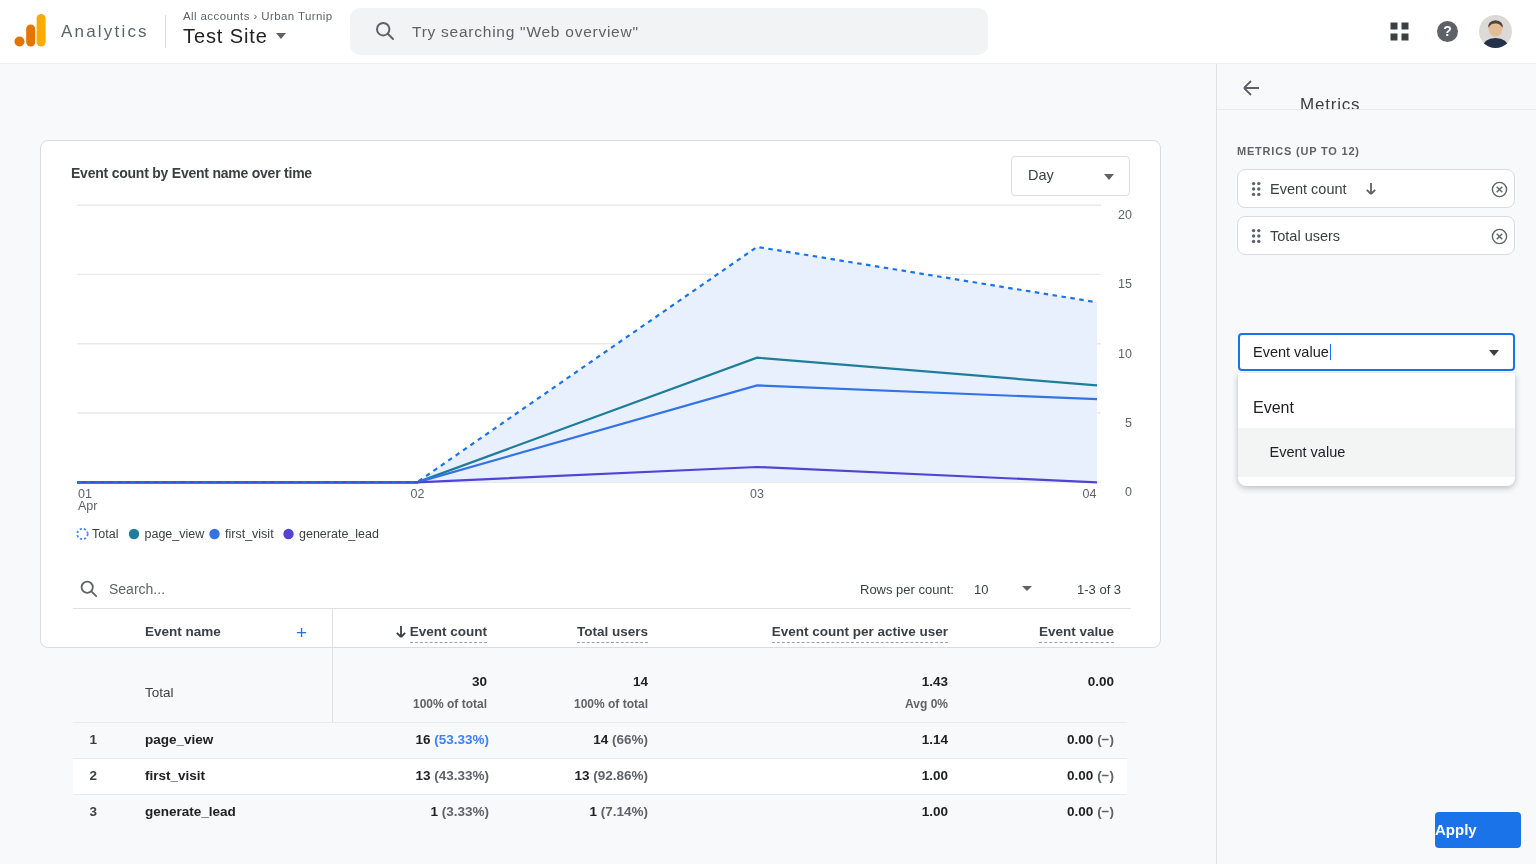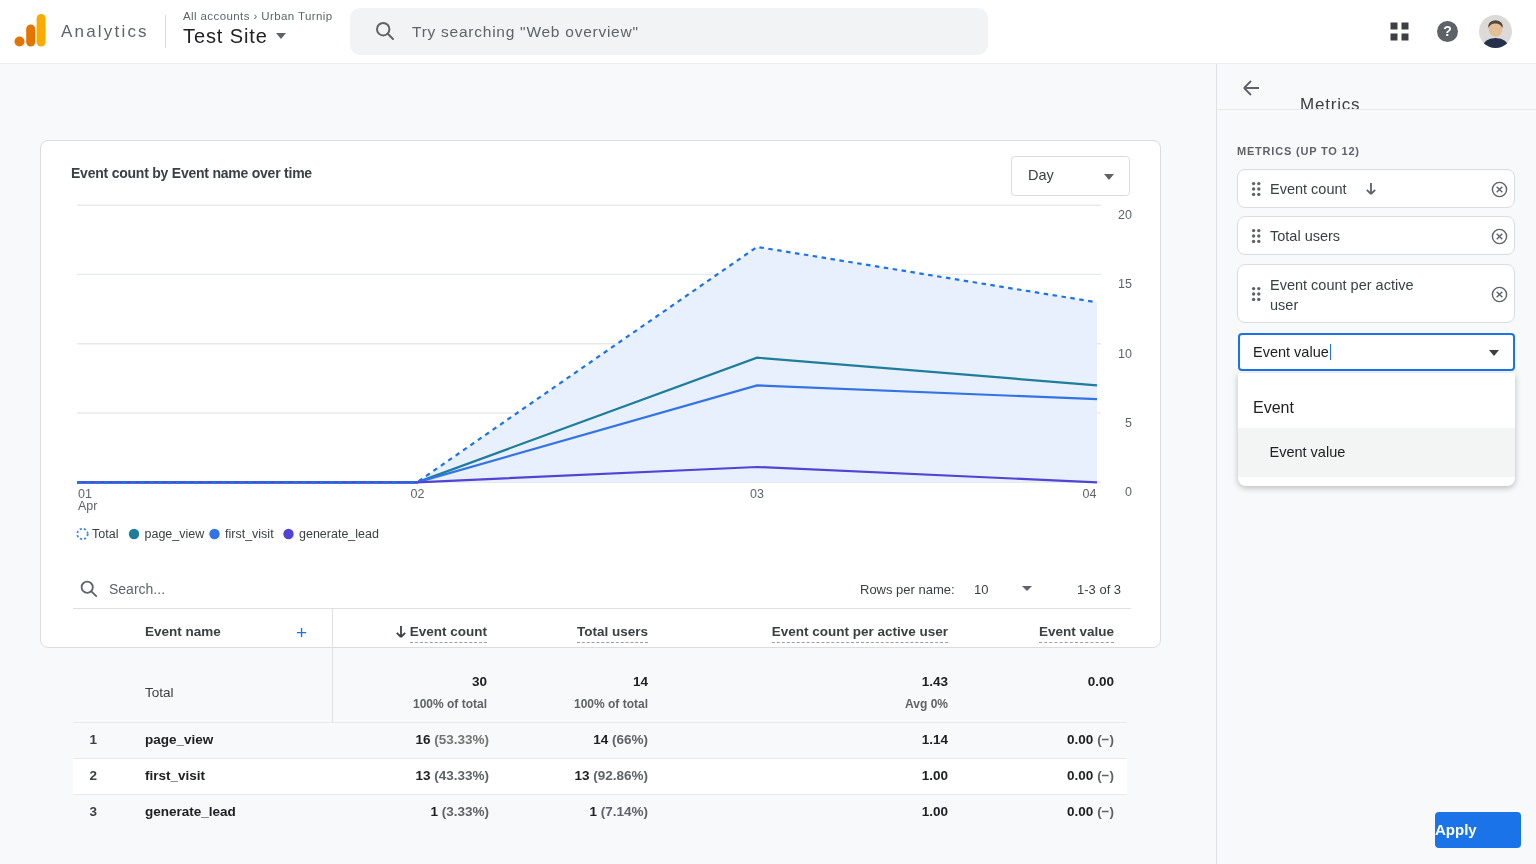--- a/index.html
+++ b/index.html
@@ -97,21 +97,21 @@
       <text x="184" y="17.3">first_visit</text>
       <text x="258" y="17.3">generate_lead</text>
     </g>
   </svg>
 
   <svg class="abs" style="left:38px; top:438px;" width="20" height="20" viewBox="0 0 20 20">
     <circle cx="8.2" cy="8.2" r="5.6" fill="none" stroke="#5f6368" stroke-width="1.8"></circle>
     <line x1="12.4" y1="12.4" x2="17.2" y2="17.2" stroke="#5f6368" stroke-width="1.8" stroke-linecap="round"></line>
   </svg>
   <div class="abs" style="left:68px; top:440px; font-size:14px; color:#5f6368;">Search...</div>
-  <div class="abs" style="left:819px; top:441px; font-size:13px; color:#3c4043;">Rows per name:</div>
+  <div class="abs" style="left:819px; top:441px; font-size:13px; color:#3c4043;">Rows per count:</div>
   <div class="abs" style="left:933px; top:441px; font-size:13px; color:#3c4043;">10</div>
   <div class="abs" style="left:981px; top:445px; width:0; height:0; border-left:5px solid transparent; border-right:5px solid transparent; border-top:5.5px solid #5f6368;"></div>
   <div class="abs" style="left:1036px; top:441px; font-size:13px; color:#3c4043;">1-3 of 3</div>
 
   <div class="abs" style="left:32px; top:467px; width:1058px; height:1px; background:#e0e0e0;"></div>
   <div class="abs" style="left:291px; top:467px; width:1px; height:222px; background:#e0e0e0;"></div>
 
   <div class="abs" style="left:104px; top:483px; font-size:13.5px; font-weight:bold; color:#3c4043;">Event name</div>
   <div class="abs" style="left:255px; top:481px; font-size:19px; color:#1a73e8;">+</div>
   <svg class="abs" style="left:352px; top:483px;" width="16" height="16" viewBox="0 0 16 16">
@@ -130,21 +130,21 @@
   <div class="abs r" style="left:807px; top:533px; width:100px; font-size:13.5px; font-weight:bold; color:#202124;">1.43</div>
   <div class="abs r" style="left:807px; top:556px; width:100px; font-size:12px; color:#5f6368;">Avg 0%</div>
   <div class="abs r" style="left:973px; top:533px; width:100px; font-size:13.5px; font-weight:bold; color:#202124;">0.00</div>
 
   <div class="abs" style="left:32px; top:581px; width:1054px; height:36px; background:#f8f9fa; border-top:1px solid #e8eaed;"></div>
   <div class="abs" style="left:32px; top:617px; width:1054px; height:36px; background:#fff; border-top:1px solid #e8eaed;"></div>
   <div class="abs" style="left:32px; top:653px; width:1054px; height:36px; background:#f8f9fa; border-top:1px solid #e8eaed;"></div>
 
   <div class="abs r" style="left:36px; top:591px; width:20px; font-size:13.5px; color:#3c4043;">1</div>
   <div class="abs" style="left:104px; top:591px; font-size:13.5px; font-weight:bold; color:#202124;">page_view</div>
-  <div class="abs r" style="left:306px; top:591px; width:142px; font-size:13.5px;"><span style="color:#202124;">16</span> <span style="color:#737373;">(53.33%)</span></div>
+  <div class="abs r" style="left:306px; top:591px; width:142px; font-size:13.5px;"><span style="color:#202124;">16</span> <span style="color:#3b82f6;">(53.33%)</span></div>
   <div class="abs r" style="left:467px; top:591px; width:140px; font-size:13.5px;"><span style="color:#202124;">14</span> <span style="color:#5f6368;">(66%)</span></div>
   <div class="abs r" style="left:807px; top:591px; width:100px; font-size:13.5px; color:#202124;">1.14</div>
   <div class="abs r" style="left:933px; top:591px; width:140px; font-size:13.5px;"><span style="color:#202124;">0.00</span> <span style="color:#5f6368;">(−)</span></div>
 
   <div class="abs r" style="left:36px; top:627px; width:20px; font-size:13.5px; color:#3c4043;">2</div>
   <div class="abs" style="left:104px; top:627px; font-size:13.5px; font-weight:bold; color:#202124;">first_visit</div>
   <div class="abs r" style="left:306px; top:627px; width:142px; font-size:13.5px;"><span style="color:#202124;">13</span> <span style="color:#5f6368;">(43.33%)</span></div>
   <div class="abs r" style="left:467px; top:627px; width:140px; font-size:13.5px;"><span style="color:#202124;">13</span> <span style="color:#5f6368;">(92.86%)</span></div>
   <div class="abs r" style="left:807px; top:627px; width:100px; font-size:13.5px; color:#202124;">1.00</div>
   <div class="abs r" style="left:933px; top:627px; width:140px; font-size:13.5px;"><span style="color:#202124;">0.00</span> <span style="color:#5f6368;">(−)</span></div>
@@ -198,37 +198,20 @@
           <circle cx="7.8" cy="13.4" r="1.7"></circle>
         </g>
     </svg>
     <div class="abs" style="left:32px; top:11px; font-size:14.5px; color:#3c4043;">Total users</div>
     <svg class="abs" style="left:253px; top:11px;" width="17" height="17" viewBox="0 0 17 17">
       <circle cx="8.5" cy="8.5" r="7.1" fill="none" stroke="#5f6368" stroke-width="1.4"></circle>
       <path d="M5.7 5.7 L11.3 11.3 M11.3 5.7 L5.7 11.3" stroke="#5f6368" stroke-width="1.4"></path>
     </svg>
   </div>
 
-  <div class="abs" style="left:20px; top:199.5px; width:278px; height:59px; background:#fff; border:1px solid #dadce0; border-radius:8px;">
-    <svg class="abs" style="left:13px; top:21px;" width="10" height="16" viewBox="0 0 10 16">
-      <g fill="#5f6368">
-          <circle cx="2.6" cy="2.6" r="1.7"></circle>
-          <circle cx="7.8" cy="2.6" r="1.7"></circle>
-          <circle cx="2.6" cy="8" r="1.7"></circle>
-          <circle cx="7.8" cy="8" r="1.7"></circle>
-          <circle cx="2.6" cy="13.4" r="1.7"></circle>
-          <circle cx="7.8" cy="13.4" r="1.7"></circle>
-        </g>
-    </svg>
-    <div class="abs" style="left:32px; top:10px; font-size:14.5px; line-height:20px; color:#3c4043;">Event count per active<br>user</div>
-    <svg class="abs" style="left:253px; top:21px;" width="17" height="17" viewBox="0 0 17 17">
-      <circle cx="8.5" cy="8.5" r="7.1" fill="none" stroke="#5f6368" stroke-width="1.4"></circle>
-      <path d="M5.7 5.7 L11.3 11.3 M11.3 5.7 L5.7 11.3" stroke="#5f6368" stroke-width="1.4"></path>
-    </svg>
-  </div>
 
   <div class="abs" style="left:21px; top:269px; width:277px; height:38px; background:#fff; border:2px solid #1a73e8; border-radius:4px;">
     <div class="abs" style="left:13px; top:9px; font-size:14.5px; color:#202124;">Event value<span style="border-right:1.5px solid #1a73e8; margin-left:1px;">​</span></div>
     <div class="abs" style="left:249px; top:15px; width:0; height:0; border-left:5.5px solid transparent; border-right:5.5px solid transparent; border-top:6px solid #3c4043;"></div>
   </div>
 
   <div class="abs" style="left:21px; top:308.5px; width:277px; height:113px; background:#fff; border-radius:0 0 8px 8px; box-shadow:0 2px 6px rgba(0,0,0,.25);">
     <div class="abs" style="left:15px; top:26px; font-size:16px; color:#202124;">Event</div>
     <div class="abs" style="left:0; top:55.5px; width:277px; height:48.5px; background:#f3f4f4;">
       <div class="abs" style="left:31.5px; top:16px; font-size:14.5px; color:#202124;">Event value</div>

